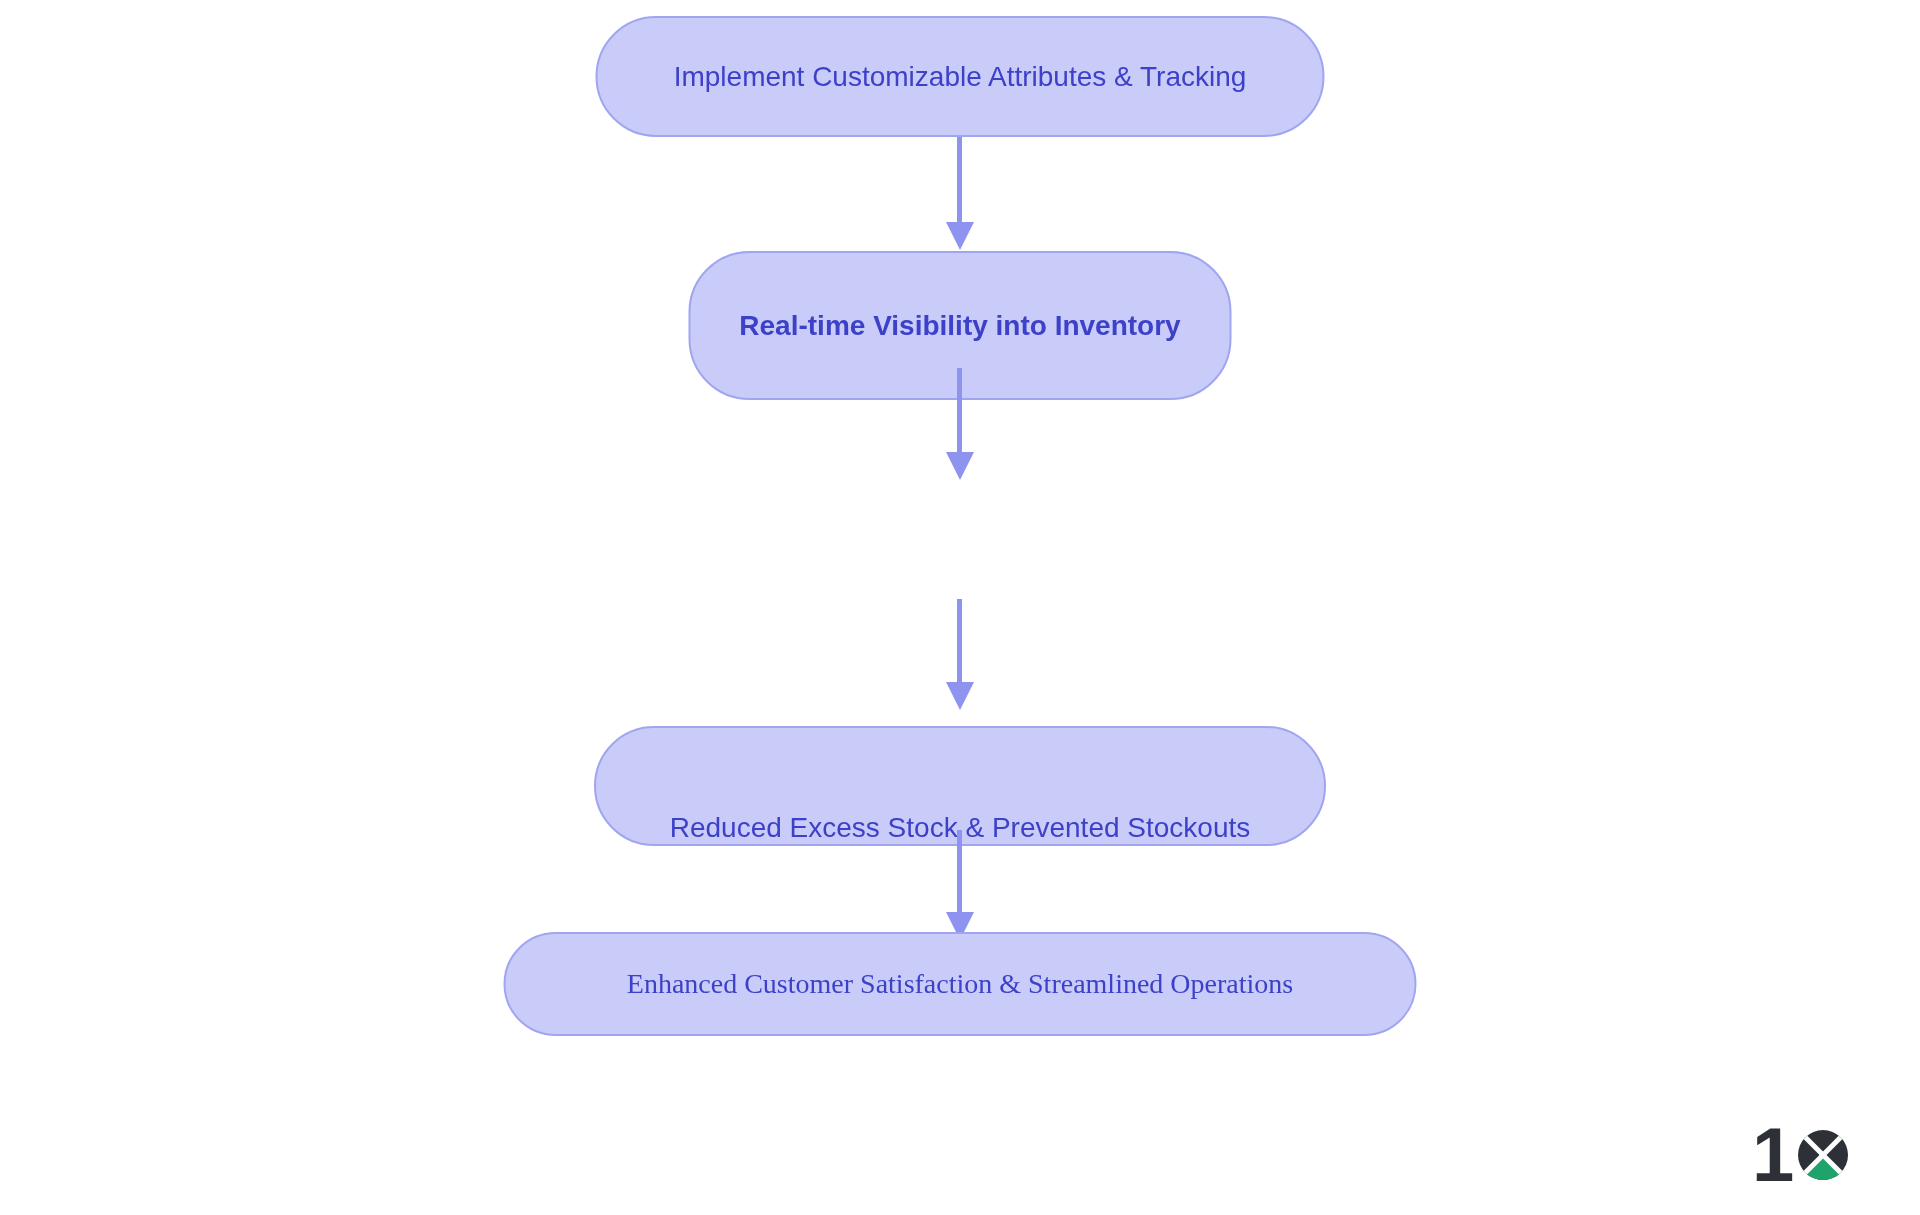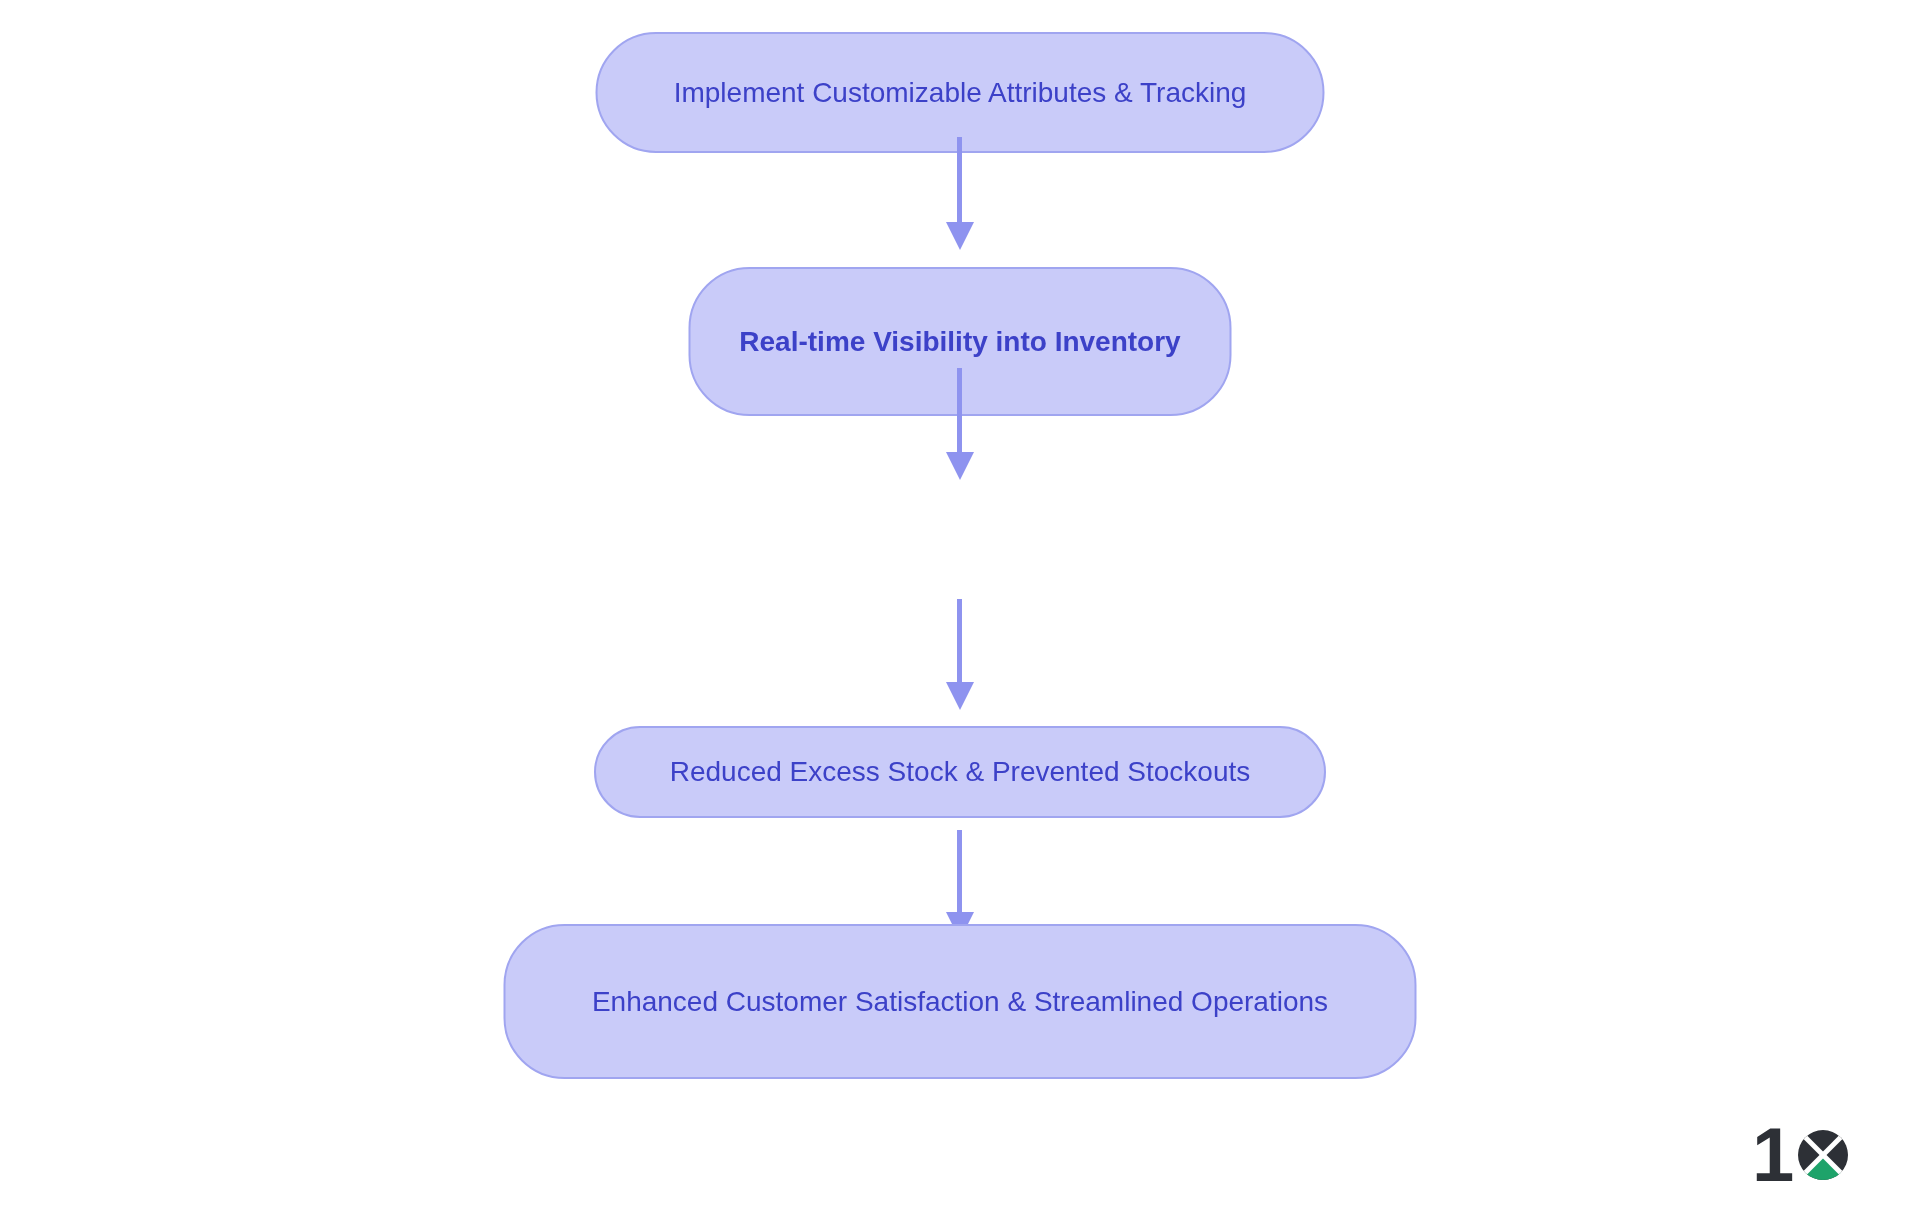--- a/index.html
+++ b/index.html
@@ -30,27 +30,26 @@
     background: var(--node-fill);
     border: 2px solid var(--node-border);
     border-radius: 61px;
     display: flex;
     align-items: center;
     justify-content: center;
     color: var(--node-text);
     font-size: 28px;
     text-align: center;
     white-space: nowrap;
-    margin-top: 16px;
   }
   .node-1 { top: 16px;  width: 729px; height: 121px; }
   .node-2 { top: 251px; width: 543px; height: 149px; font-weight: bold; }
   .node-3 { top: 480px; width: 622px; height: 119px; }
-  .node-4 { top: 710px; width: 732px; height: 92px; }
-  .node-5 { top: 908px; width: 913px; height: 155px; }
+  .node-4 { top: 726px; width: 732px; height: 120px; align-items: flex-end; }
+  .node-5 { top: 932px; width: 913px; height: 104px; font-family: Liberation Serif, serif; }
 
   .arrow-line {
     position: absolute;
     left: 957px;
     width: 5px;
     background: var(--arrow);
   }
   .a1-line { top: 137px; height: 85px; }
   .a2-line { top: 368px; height: 84px; }
   .a3-line { top: 599px; height: 83px; }

